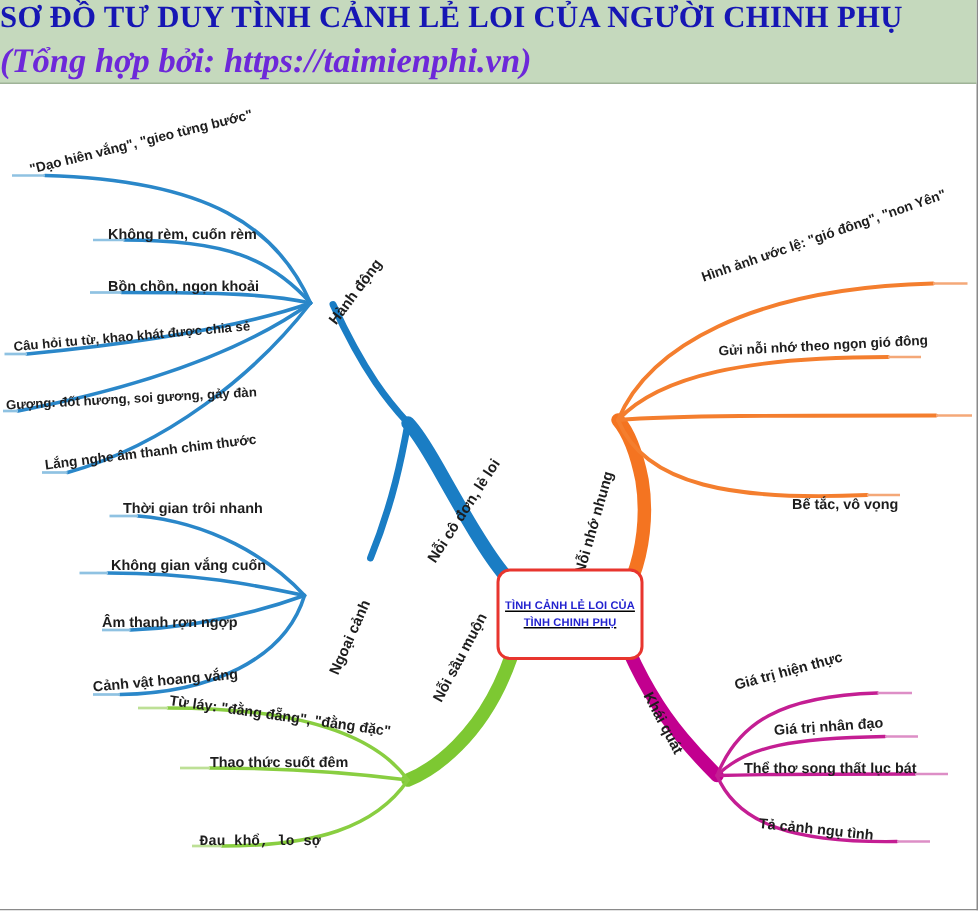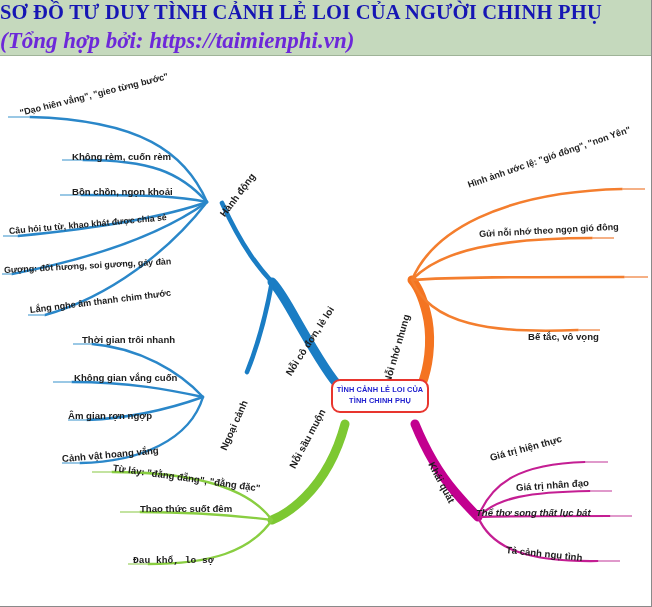--- a/index.html
+++ b/index.html
@@ -66,30 +66,31 @@
     width: 652px;
     height: 535px;
   }
 
   
   #center-node {
     position: absolute;
     left: 331px;
     top: 307px;
     width: 98px;
-    height: 34px;
+    height: 61px;
     box-sizing: border-box;
     background: #ffffff;
     border: 2.6px solid #e8352e;
     border-radius: 9px;
     display: flex;
     flex-direction: column;
     align-items: center;
     justify-content: center;
     z-index: 6;
+    text-decoration: underline;
   }
   #center-node .ct {
     color: #2222cf;
     font-size: 7.4px;
     font-weight: bold;
     line-height: 1.45;
     white-space: nowrap;
     letter-spacing: .1px;
   }
 
@@ -223,30 +224,30 @@
 
     <div class="lbl small" style="left:20px; top:36px; transform:rotate(-14deg);">"Dạo hiên vắng", "gieo từng bước"</div>
     <div class="lbl" style="left:72px; top:79px;">Không rèm, cuốn rèm</div>
     <div class="lbl" style="left:72px; top:114px;">Bồn chồn, ngọn khoải</div>
     <div class="lbl tiny" style="left:9px; top:154px; transform:rotate(-5deg);">Câu hỏi tu từ, khao khát được chia sẻ</div>
     <div class="lbl tiny" style="left:4px; top:193px; transform:rotate(-3deg);">Gượng: đốt hương, soi gương, gảy đàn</div>
     <div class="lbl small" style="left:30px; top:233px; transform:rotate(-7deg);">Lắng nghe âm thanh chim thước</div>
 
     <div class="lbl" style="left:82px; top:262px;text-align:center;">Thời gian trôi nhanh</div>
     <div class="lbl" style="left:74px; top:300px;">Không gian vắng cuốn</div>
-    <div class="lbl" style="left:68px; top:338px;">Âm gian rợn ngợp</div>
+    <div class="lbl" style="left:68px; top:338px;">Âm thanh rợn ngợp</div>
     <div class="lbl" style="left:62px; top:381px; transform:rotate(-5deg);">Cảnh vật hoang vắng</div>
 
     <div class="lbl small" style="left:468px; top:108px; transform:rotate(-19deg);">Hình ảnh ước lệ: "gió đông", "non Yên"</div>
     <div class="lbl small" style="left:479px; top:157px; transform:rotate(-3deg);">Gửi nỗi nhớ theo ngọn gió đông</div>
     <div class="lbl" style="left:528px; top:259px;">Bế tắc, vô vọng</div>
 
     <div class="lbl" style="left:490px; top:380px; transform:rotate(-15deg);">Giá trị hiện thực</div>
     <div class="lbl" style="left:516px; top:410px; transform:rotate(-4deg);">Giá trị nhân đạo</div>
-    <div class="lbl" style="left:476px; top:435px;font-style:italic;">Thể thơ song thất lục bát</div>
+    <div class="lbl" style="left:496px; top:435px;">Thể thơ song thất lục bát</div>
     <div class="lbl" style="left:506px; top:472px; transform:rotate(6deg);">Tả cảnh ngụ tình</div>
 
     <div class="lbl" style="left:113px; top:390px; transform:rotate(8deg);">Từ láy: "đằng đẵng", "đằng đặc"</div>
     <div class="lbl" style="left:140px; top:431px;">Thao thức suốt đêm</div>
     <div class="lbl" style="left:133px; top:483px;font-family:Liberation Mono, monospace;">Đau khổ, lo sợ</div>
 
   </div>
 </div>
 
 </body></html>

